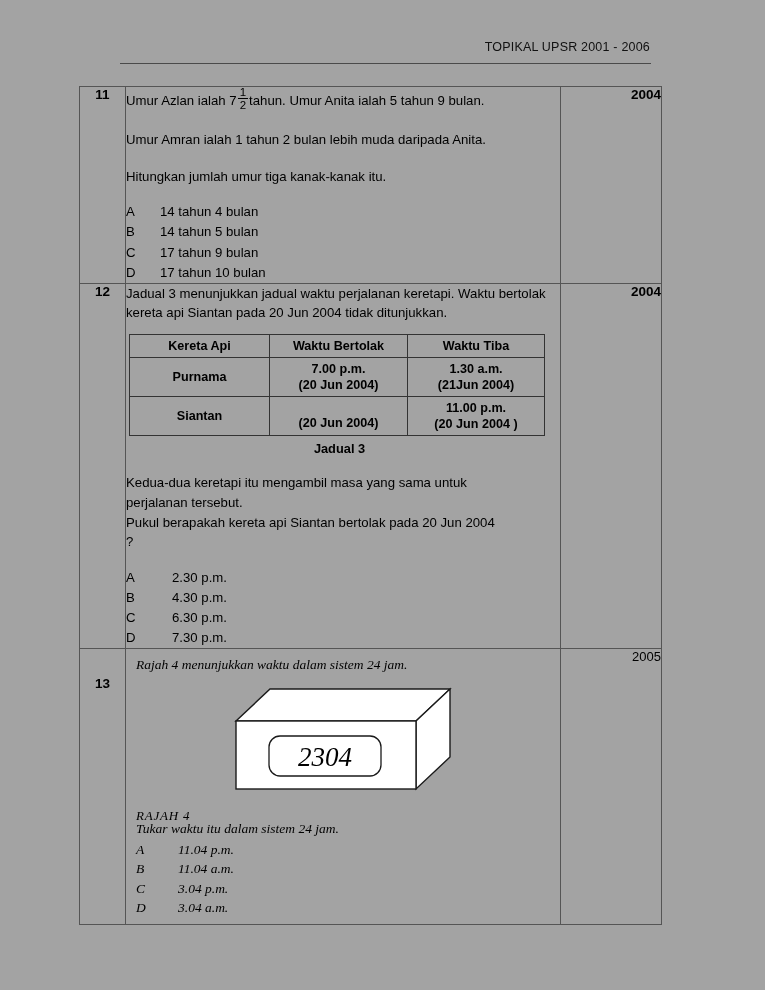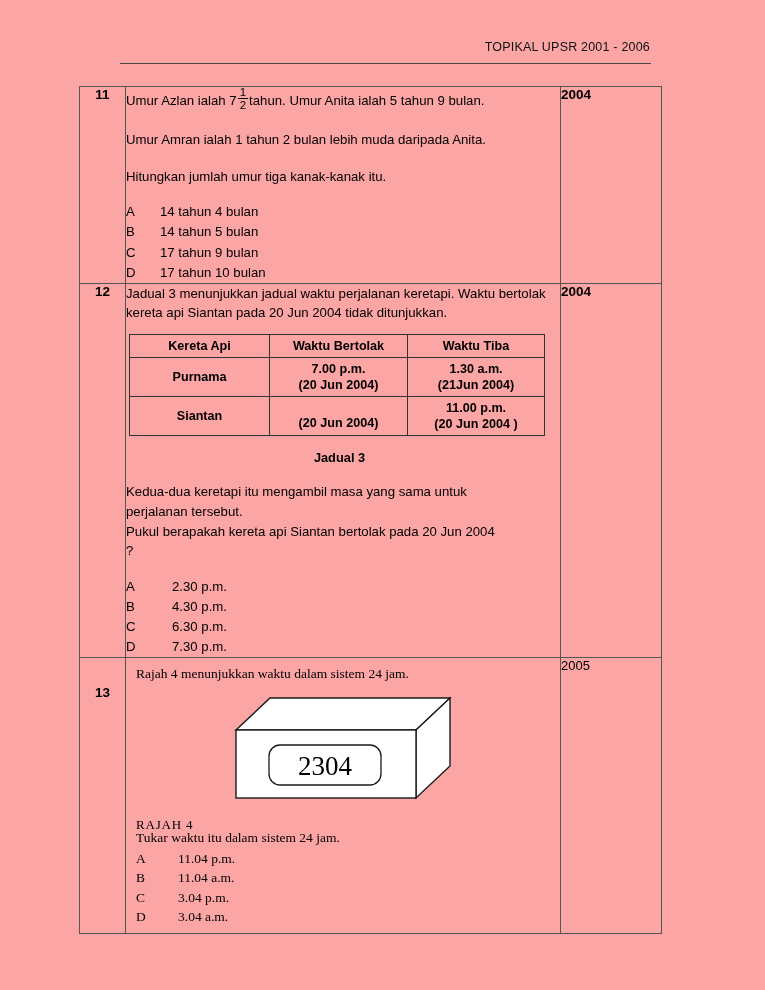--- a/index.html
+++ b/index.html
@@ -14,21 +14,21 @@
     color: #000000;
     position: relative;
     overflow: hidden;
   }
 
   .page {
     position: absolute;
     left: 0; top: 0;
     width: 765px;
     height: 990px;
-    background: #fca5a5;
+    background: #a3a3a3;
   }
 
   
   .header {
     position: absolute;
     left: 120px;
     top: 40px;
     width: 530px;
     text-align: right;
     font-size: 12.5px;
@@ -66,40 +66,41 @@
   .num-cell {
     text-align: center;
     font-size: 13.5px;
     font-weight: bold;
     padding-top: 26px;
   }
   .num-cell.serif-row {
     padding-top: 27px;
   }
   .year-cell {
-    text-align: left;
+    text-align: right;
     font-size: 13.5px;
     font-weight: bold;
     padding-top: 26px;
   }
   .year-cell.light {
     font-weight: normal;
     font-size: 13px;
     margin-left: 46px;
   }
   .body-cell {
     padding: 8px 10px 14px 10px;
     font-size: 13.2px;
     line-height: 1.45;
   }
   .body-cell.serif {
     font-family: "Liberation Serif", serif;
     font-size: 13.5px;
     line-height: 1.42;
     padding: 6px 10px 6px 10px;
+    font-style: italic;
   }
 
   .para { margin: 0 0 0 0; }
   .para + .para { margin-top: 18px; }
   .tight { margin-top: 2px; }
 
   
   .frac {
     display: inline-block;
     vertical-align: -0.42em;
@@ -165,21 +166,21 @@
   col.s-b { width: 138px; }
   col.s-c { width: 137px; }
   .sched-head td { padding: 4px 2px; }
   .two-line { line-height: 1.3; }
   .blank-top { display: block; height: 13px; }
 
   .jadual-caption {
     width: 415px;
     text-align: center;
     font-size: 12.8px;
-    margin-top: 13px;
+    margin-top: 4px;
     padding-left: 3px;
   }
 
   .after-table {
     margin-top: 14px;
     line-height: 1.5;
   }
 
   
   .figure {

